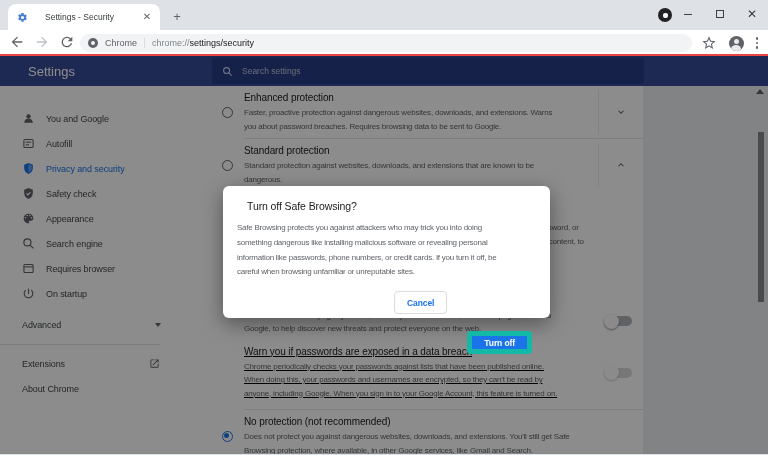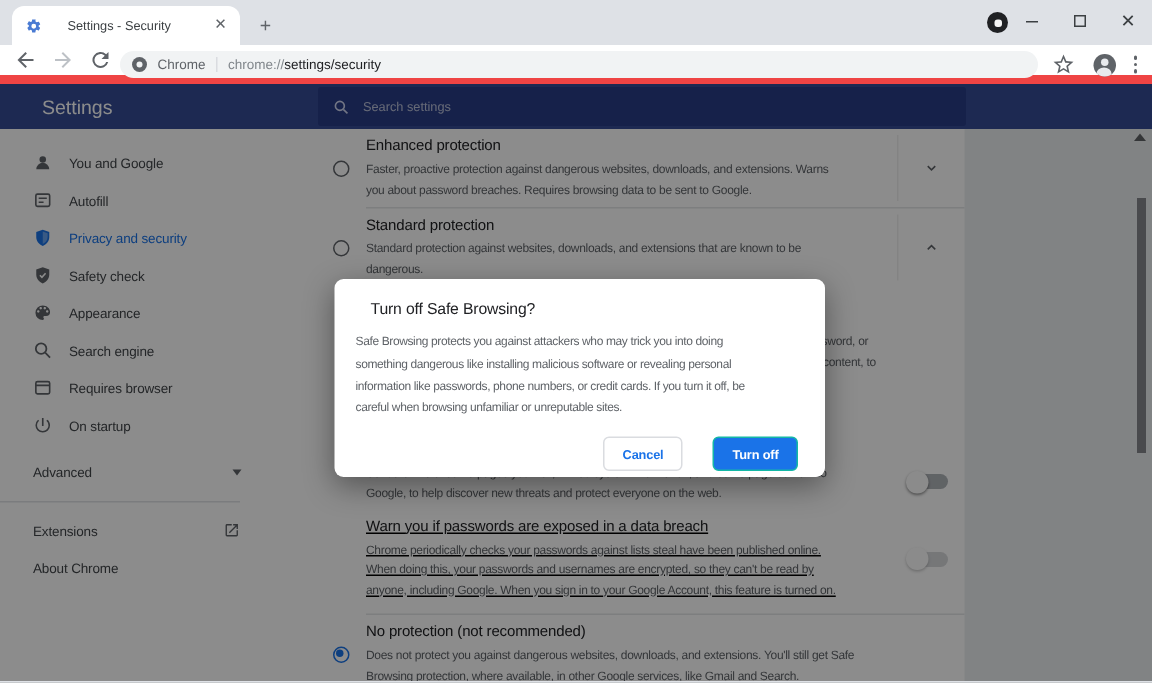--- a/index.html
+++ b/index.html
@@ -24,21 +24,21 @@
     width:5px; height:5px; background:#f5f5f5; border-radius:2px; }
   .wbtns { position:absolute; right:0; top:0; height:30px; display:flex; }
   .wbtn { width:32px; height:28px; display:flex; align-items:center;
     justify-content:center; color:#3c4043; }
   .min-glyph { width:8px; height:1px; background:#3c4043; }
   .max-glyph { width:8px; height:8px; border:1px solid #3c4043; }
   .x-glyph { font-size:12px; line-height:10px; }
 
   
   .toolbar { position:relative; height:26px; background:#fff;
-    border-bottom:6px solid #ef4444; display:flex; align-items:center; }
+    border-bottom:2px solid #ef4444; display:flex; align-items:center; }
   .nav-ic { width:16px; height:16px; margin-left:9px; flex:none; }
   .omni { position:absolute; left:80px; top:4px; width:612px; height:18px;
     background:#f1f3f4; border-radius:9px; display:flex; align-items:center; }
   .omni-ic { width:10px; height:10px; margin-left:8px; flex:none; border-radius:50%;
     background:#5f6368; position:relative; }
   .omni-ic::after { content:""; position:absolute; left:3px; top:3px; width:4px;
     height:4px; border-radius:50%; background:#f1f3f4; }
   .omni-site { font-size:9px; color:#5f6368; margin-left:7px; }
   .omni-sep { width:1px; height:10px; background:#dadce0; margin:0 7px; }
   .omni-url { font-size:9px; color:#202124; }
@@ -64,21 +64,21 @@
   .s-search { position:absolute; left:212px; top:2px; width:432px; height:26px;
     background:#283c87; border-radius:2px; display:flex; align-items:center; }
   .s-search svg { margin-left:10px; flex:none; }
   .s-search input { background:transparent; border:none; outline:none; color:#fff;
     font-size:8.5px; margin-left:9px; width:300px;
     font-family:"Liberation Sans",sans-serif; }
   .s-search input::placeholder { color:rgba(255,255,255,0.68); }
 
   
   .sidebar { position:absolute; left:0; top:30px; width:210px; bottom:0;
-    background:#fff; padding-top:10px; }
+    background:#fff; padding-top:20px; }
   .sb-item { height:25px; display:flex; align-items:center; cursor:pointer; }
   .sb-ic { width:13px; height:13px; margin-left:22px; flex:none; color:#5f6368; }
   .sb-label { font-size:9px; font-weight:500; color:#42464a; margin-left:11px;
     letter-spacing:-0.1px; }
   .sb-item.sel .sb-label { color:#1a73e8; }
   .sb-item.sel .sb-ic { color:#1a73e8; }
   .sb-adv { height:26px; margin-top:6px; display:flex; align-items:center;
     cursor:pointer; }
   .sb-adv .sb-label { margin-left:22px; }
   .caret { width:0; height:0; border-left:3.5px solid transparent;
@@ -138,21 +138,21 @@
     box-shadow:0 6px 20px rgba(0,0,0,0.4); padding:14px 8px 10px 14px; }
   .dlg-title { font-size:10.5px; color:#202124; letter-spacing:-0.1px;margin-left:10px; }
   .dlg-body { font-size:8px; color:#5f6368; letter-spacing:-0.25px;
     line-height:14.8px; white-space:pre; margin-top:9px; }
   .dlg-btns { display:flex; justify-content:flex-end; gap:20px; margin-top:11px;
     padding-right:10px; }
   .btn { height:23px; border-radius:4px; font-size:8.5px; font-weight:700;
     padding:0 12px; cursor:pointer; font-family:"Liberation Sans",sans-serif;
     letter-spacing:-0.1px; }
   .btn.ghost { background:#fff; border:1px solid #dadce0; color:#1a73e8; }
-  .btn.fill { background:#1a73e8; border:1px solid #14b8a6; color:#fff; }
+  .btn.fill { background:#1a73e8; border:5px solid #14b8a6; color:#fff;margin-top:40px; }
 </style>
 </head>
 <body>
 
 <div class="window">
 
   <div class="tabbar">
     <div class="tab">
       <svg class="tab-fav" viewBox="0 0 24 24" fill="#4a7bd3">
           <path d="M19.14 12.94c.04-.3.06-.61.06-.94s-.02-.64-.06-.94l2.03-1.58a.5.5 0 0 0 .12-.61l-1.92-3.32a.5.5 0 0 0-.59-.22l-2.39 1a7.3 7.3 0 0 0-1.62-.94l-.36-2.54A.48.48 0 0 0 13.93 2h-3.86a.48.48 0 0 0-.48.41l-.36 2.54c-.58.24-1.12.56-1.62.94l-2.39-1a.5.5 0 0 0-.59.22L2.71 8.43a.5.5 0 0 0 .12.61l2.03 1.58c-.04.3-.06.61-.06.94s.02.64.06.94l-2.03 1.58a.5.5 0 0 0-.12.61l1.92 3.32c.12.21.37.3.59.22l2.39-1c.5.38 1.04.7 1.62.94l.36 2.54c.04.24.24.41.48.41h3.86c.24 0 .44-.17.48-.41l.36-2.54a7.3 7.3 0 0 0 1.62-.94l2.39 1c.22.08.47-.01.59-.22l1.92-3.32a.5.5 0 0 0-.12-.61l-2.03-1.58zM12 15.5A3.5 3.5 0 1 1 12 8.5a3.5 3.5 0 0 1 0 7z"></path>
@@ -339,21 +339,21 @@
         <div class="tog-col">
           <span class="toggle">
               <span class="knob"></span>
             </span>
         </div>
       </div>
 
       <div class="sub-row mt10">
         <div class="txt-col">
           <div class="row-title">Warn you if passwords are exposed in a data breach</div>
-          <div class="row-desc">Chrome periodically checks your passwords against lists steal have been published online.
+          <div class="row-desc">Chrome periodically checks your passwords against lists that have been published online.
 When doing this, your passwords and usernames are encrypted, so they can't be read by
 anyone, including Google. When you sign in to your Google Account, this feature is turned on.</div>
         </div>
         <div class="tog-col">
           <span class="toggle dim">
               <span class="knob"></span>
             </span>
         </div>
       </div>
 

